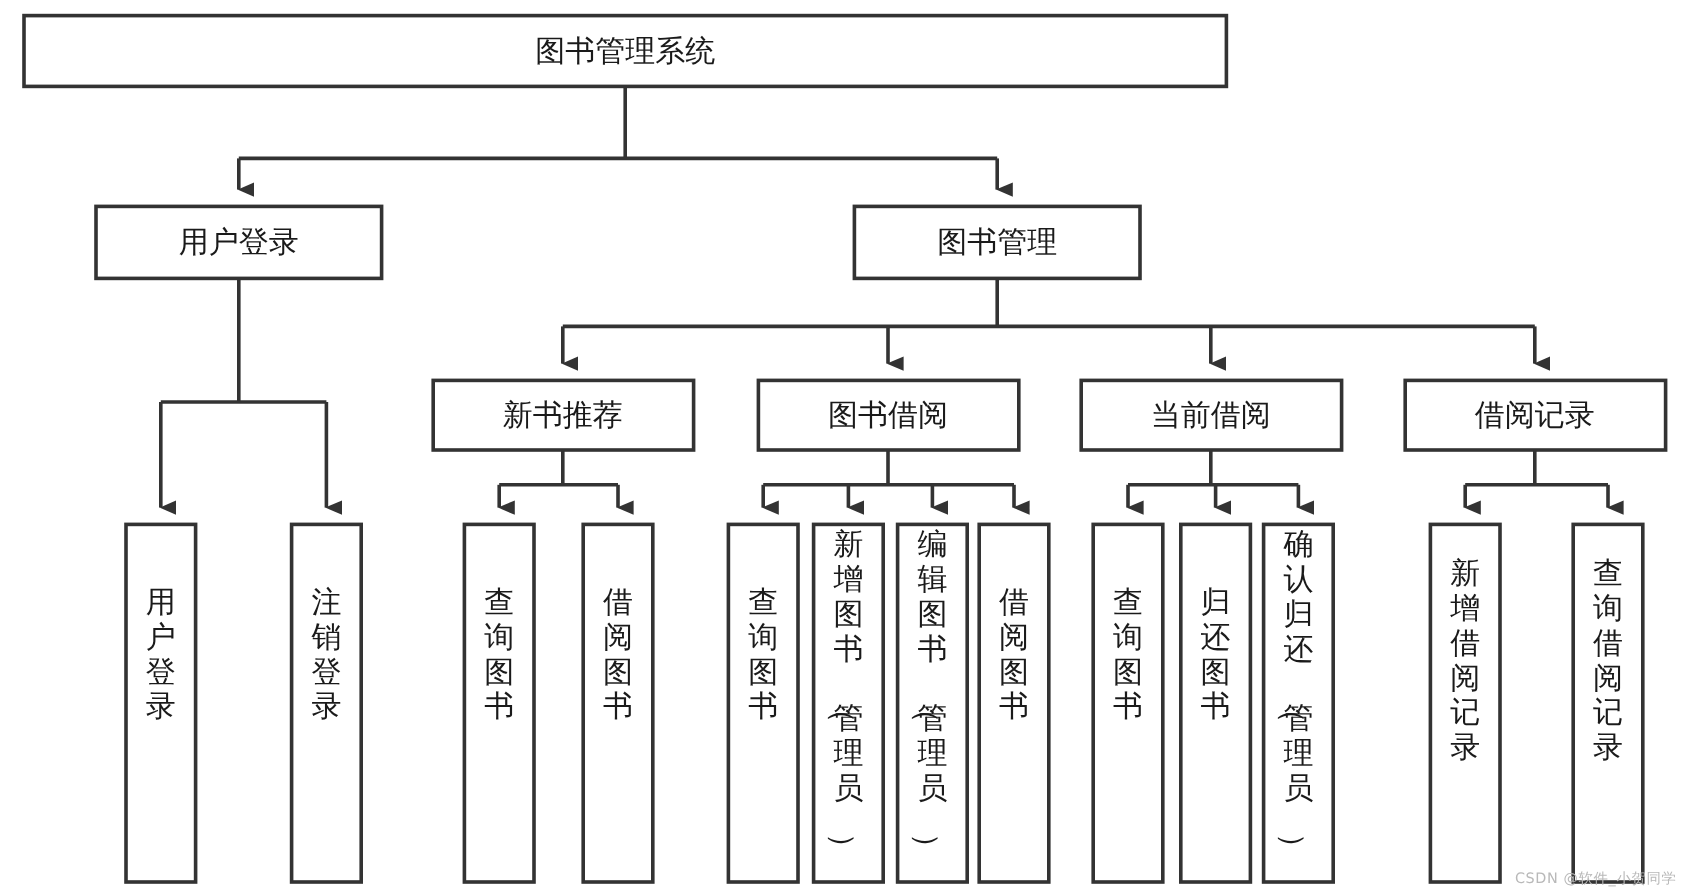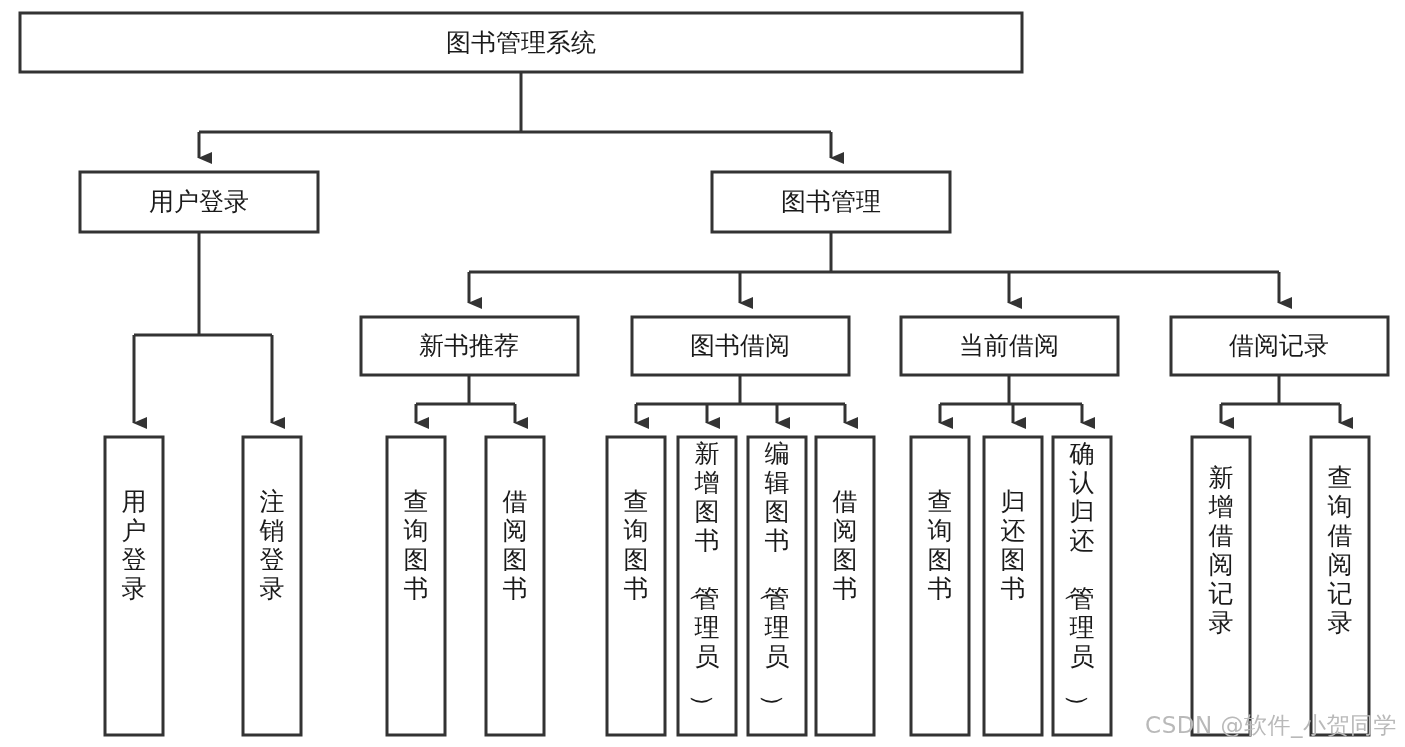--- a/index.html
+++ b/index.html
@@ -46,21 +46,21 @@
   }
   .arrow-head {
     fill: #333333;
     stroke: none;
   }
   .watermark {
     position: absolute;
     right: 8px;
     bottom: 6px;
     font-family: "DejaVu Sans", "Liberation Sans", sans-serif;
-    font-size: 23px;
+    font-size: 12px;
     color: #b9b9b9;
     letter-spacing: 0.5px;
     white-space: nowrap;
     pointer-events: none;
   }
 </style>
 </head>
 <body>
 
 <svg id="diagram" viewBox="0 0 1405 747" xmlns="http://www.w3.org/2000/svg">

